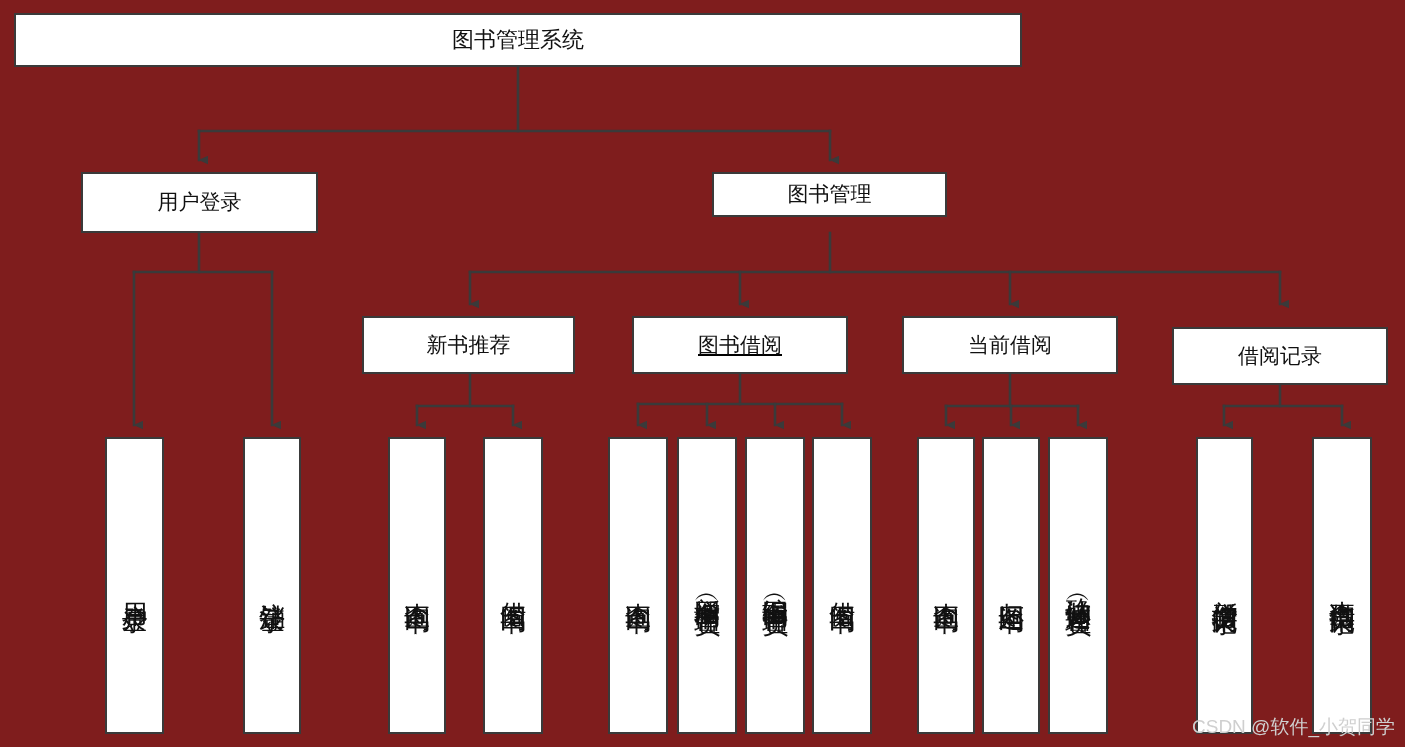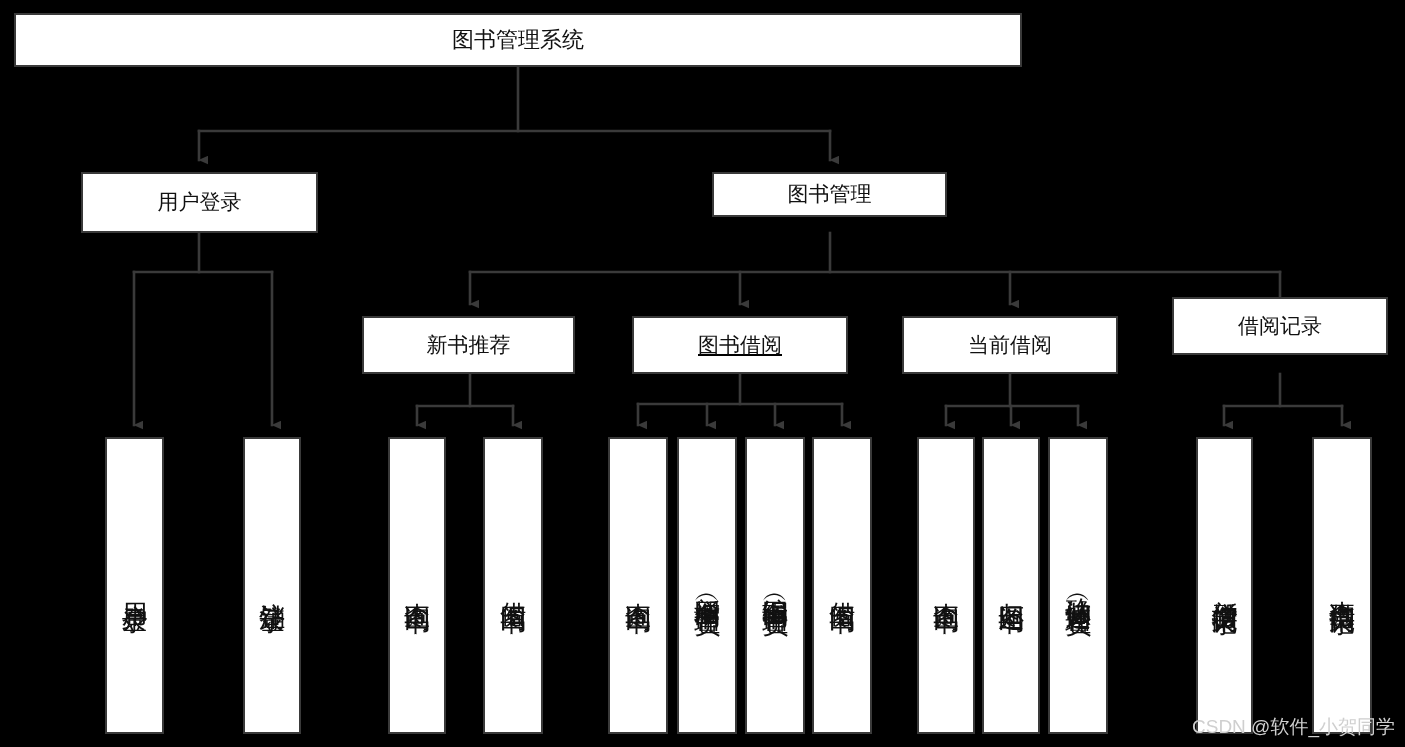--- a/index.html
+++ b/index.html
@@ -7,21 +7,21 @@
     padding: 0;
     background: #ffffff;
   }
   body {
     font-family: "Liberation Sans", "DejaVu Sans", sans-serif;
   }
   #canvas {
     position: relative;
     width: 1405px;
     height: 747px;
-    background: #000000;
+    background: #7f1d1d;
     overflow: hidden;
   }
   svg.edges {
     position: absolute;
     left: 0;
     top: 0;
     width: 1405px;
     height: 747px;
     pointer-events: none;
   }
@@ -136,21 +136,21 @@
 
   <div class="node horiz" style="left:362px; top:316px; width:213px; height:58px;">
     <span class="lbl">新书推荐</span>
   </div>
   <div class="node horiz" style="left:632px; top:316px; width:216px; height:58px;text-decoration:underline;">
     <span class="lbl">图书借阅</span>
   </div>
   <div class="node horiz" style="left:902px; top:316px; width:216px; height:58px;justify-content:center;">
     <span class="lbl">当前借阅</span>
   </div>
-  <div class="node horiz" style="left:1172px; top:297px; width:216px; height:58px;">
+  <div class="node horiz" style="left:1172px; top:327px; width:216px; height:58px;">
     <span class="lbl">借阅记录</span>
   </div>
 
   <div class="node vert" style="left:105px; top:437px; width:59px; height:297px;">
     <span class="lbl">用户登录</span>
   </div>
   <div class="node vert" style="left:243px; top:437px; width:58px; height:297px;">
     <span class="lbl">注销登录</span>
   </div>
 

